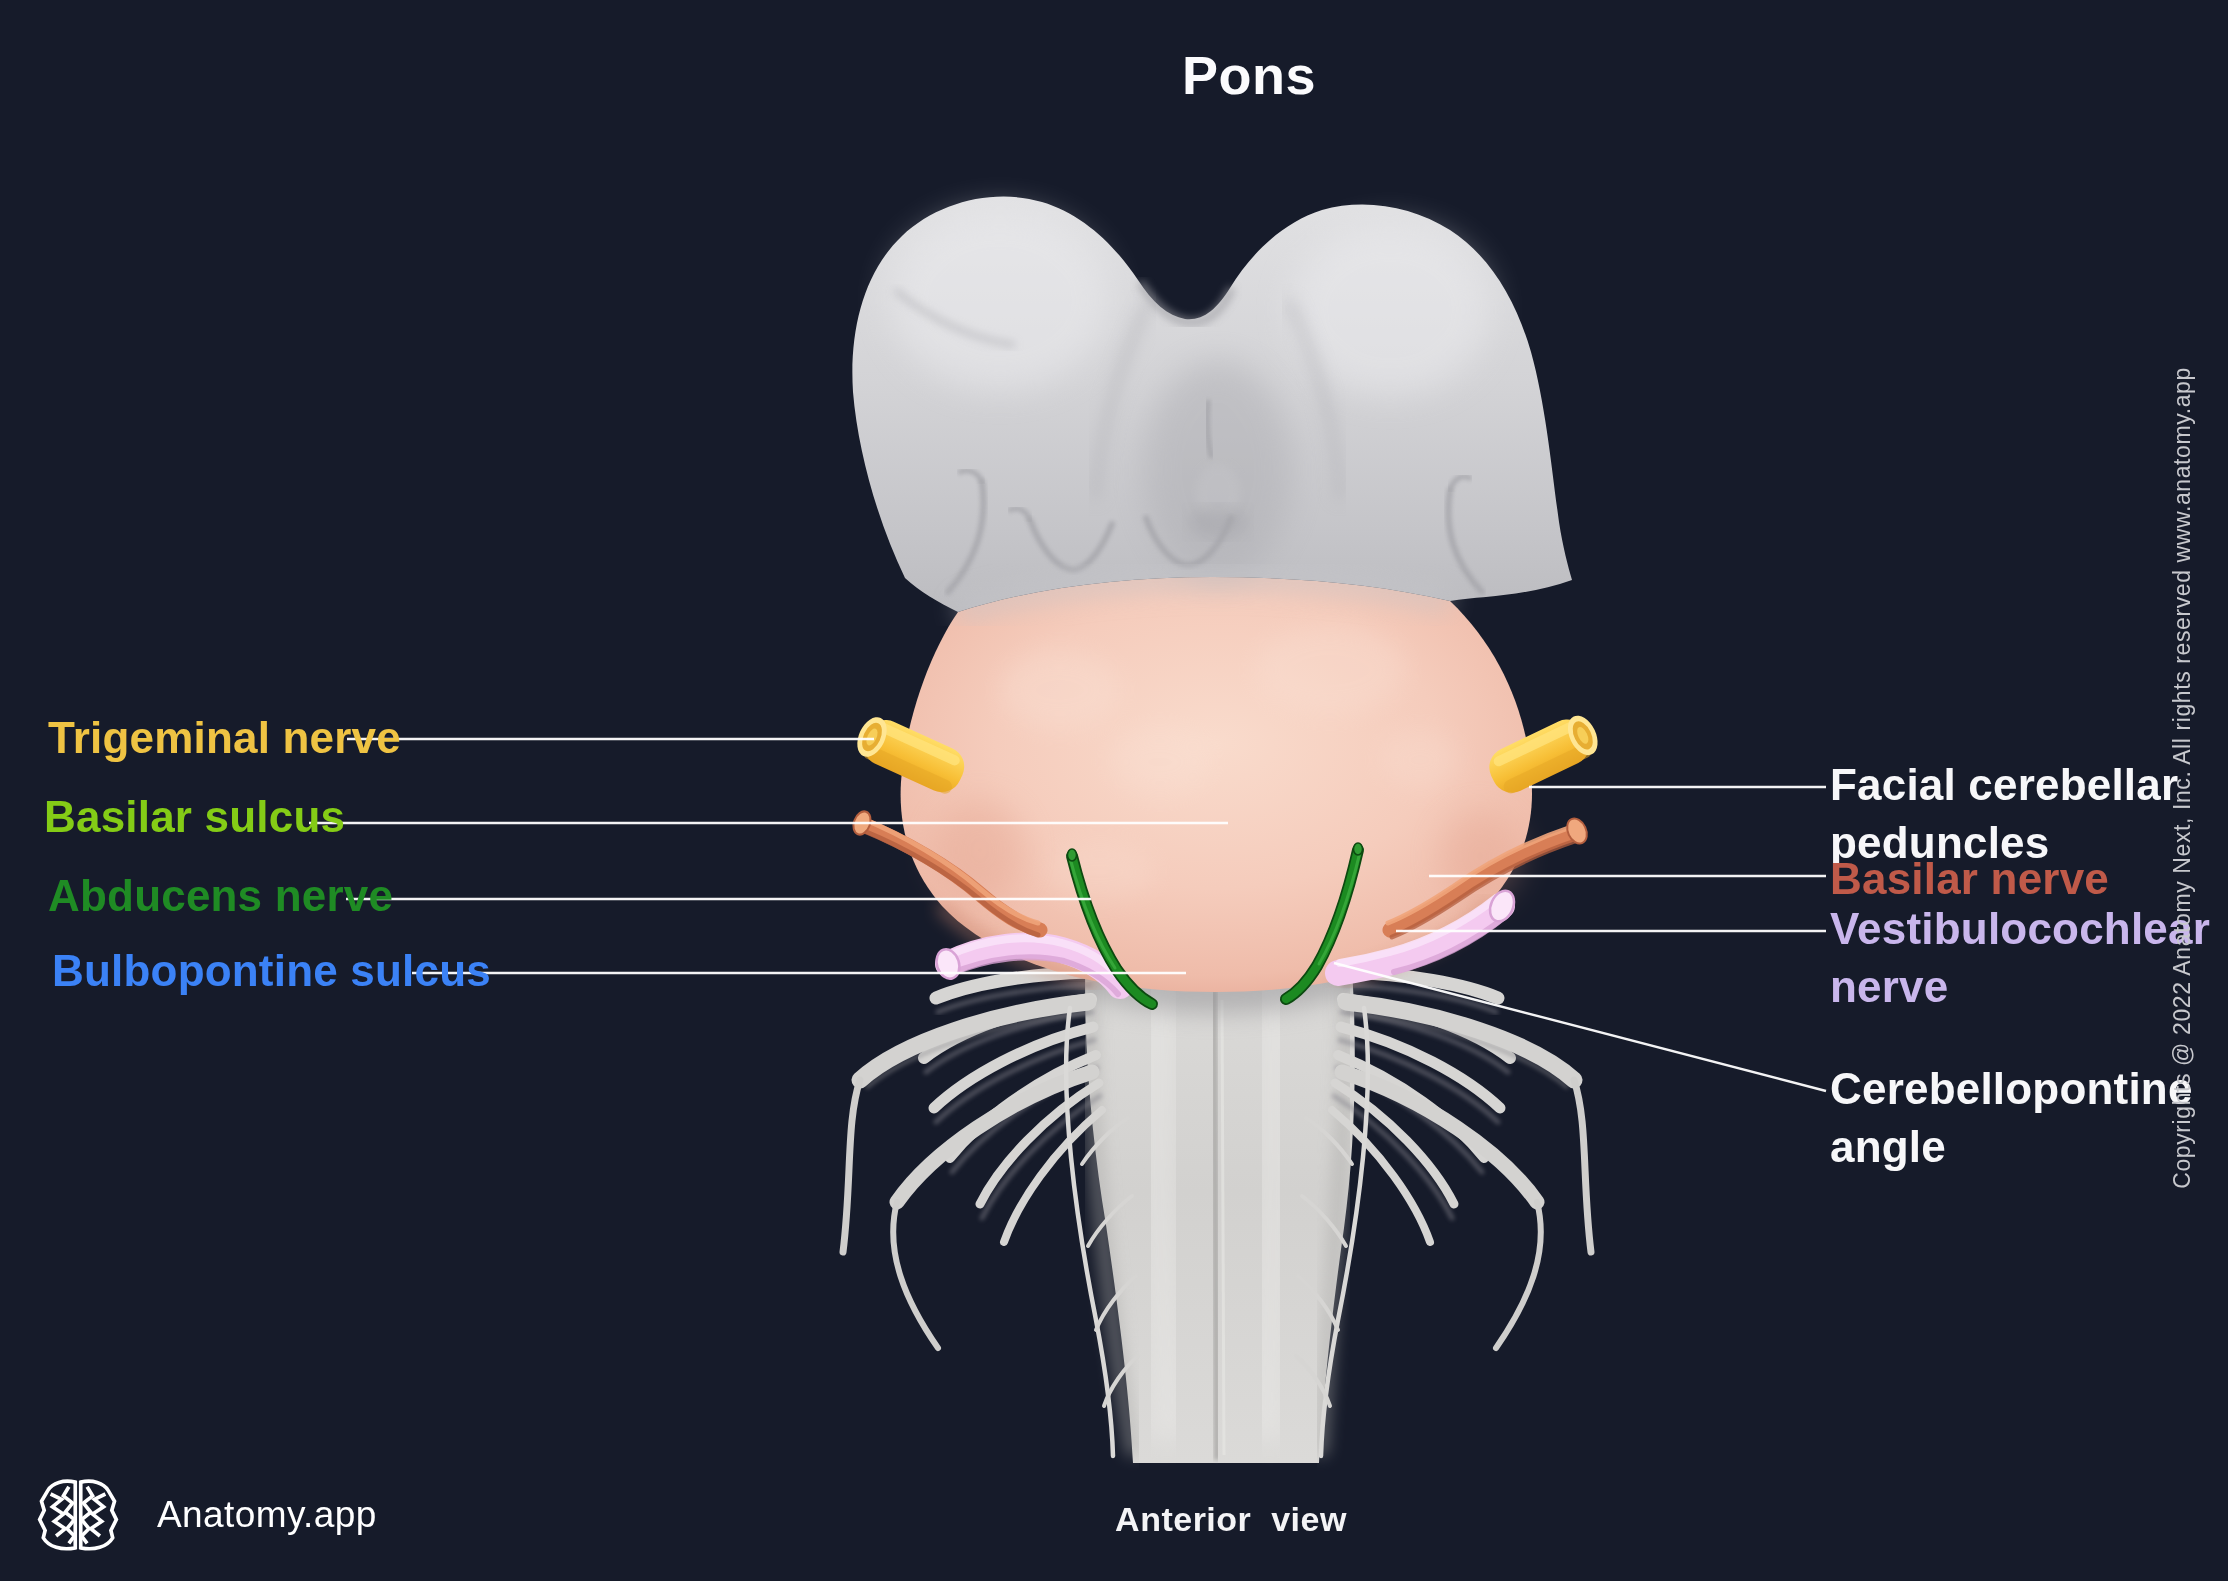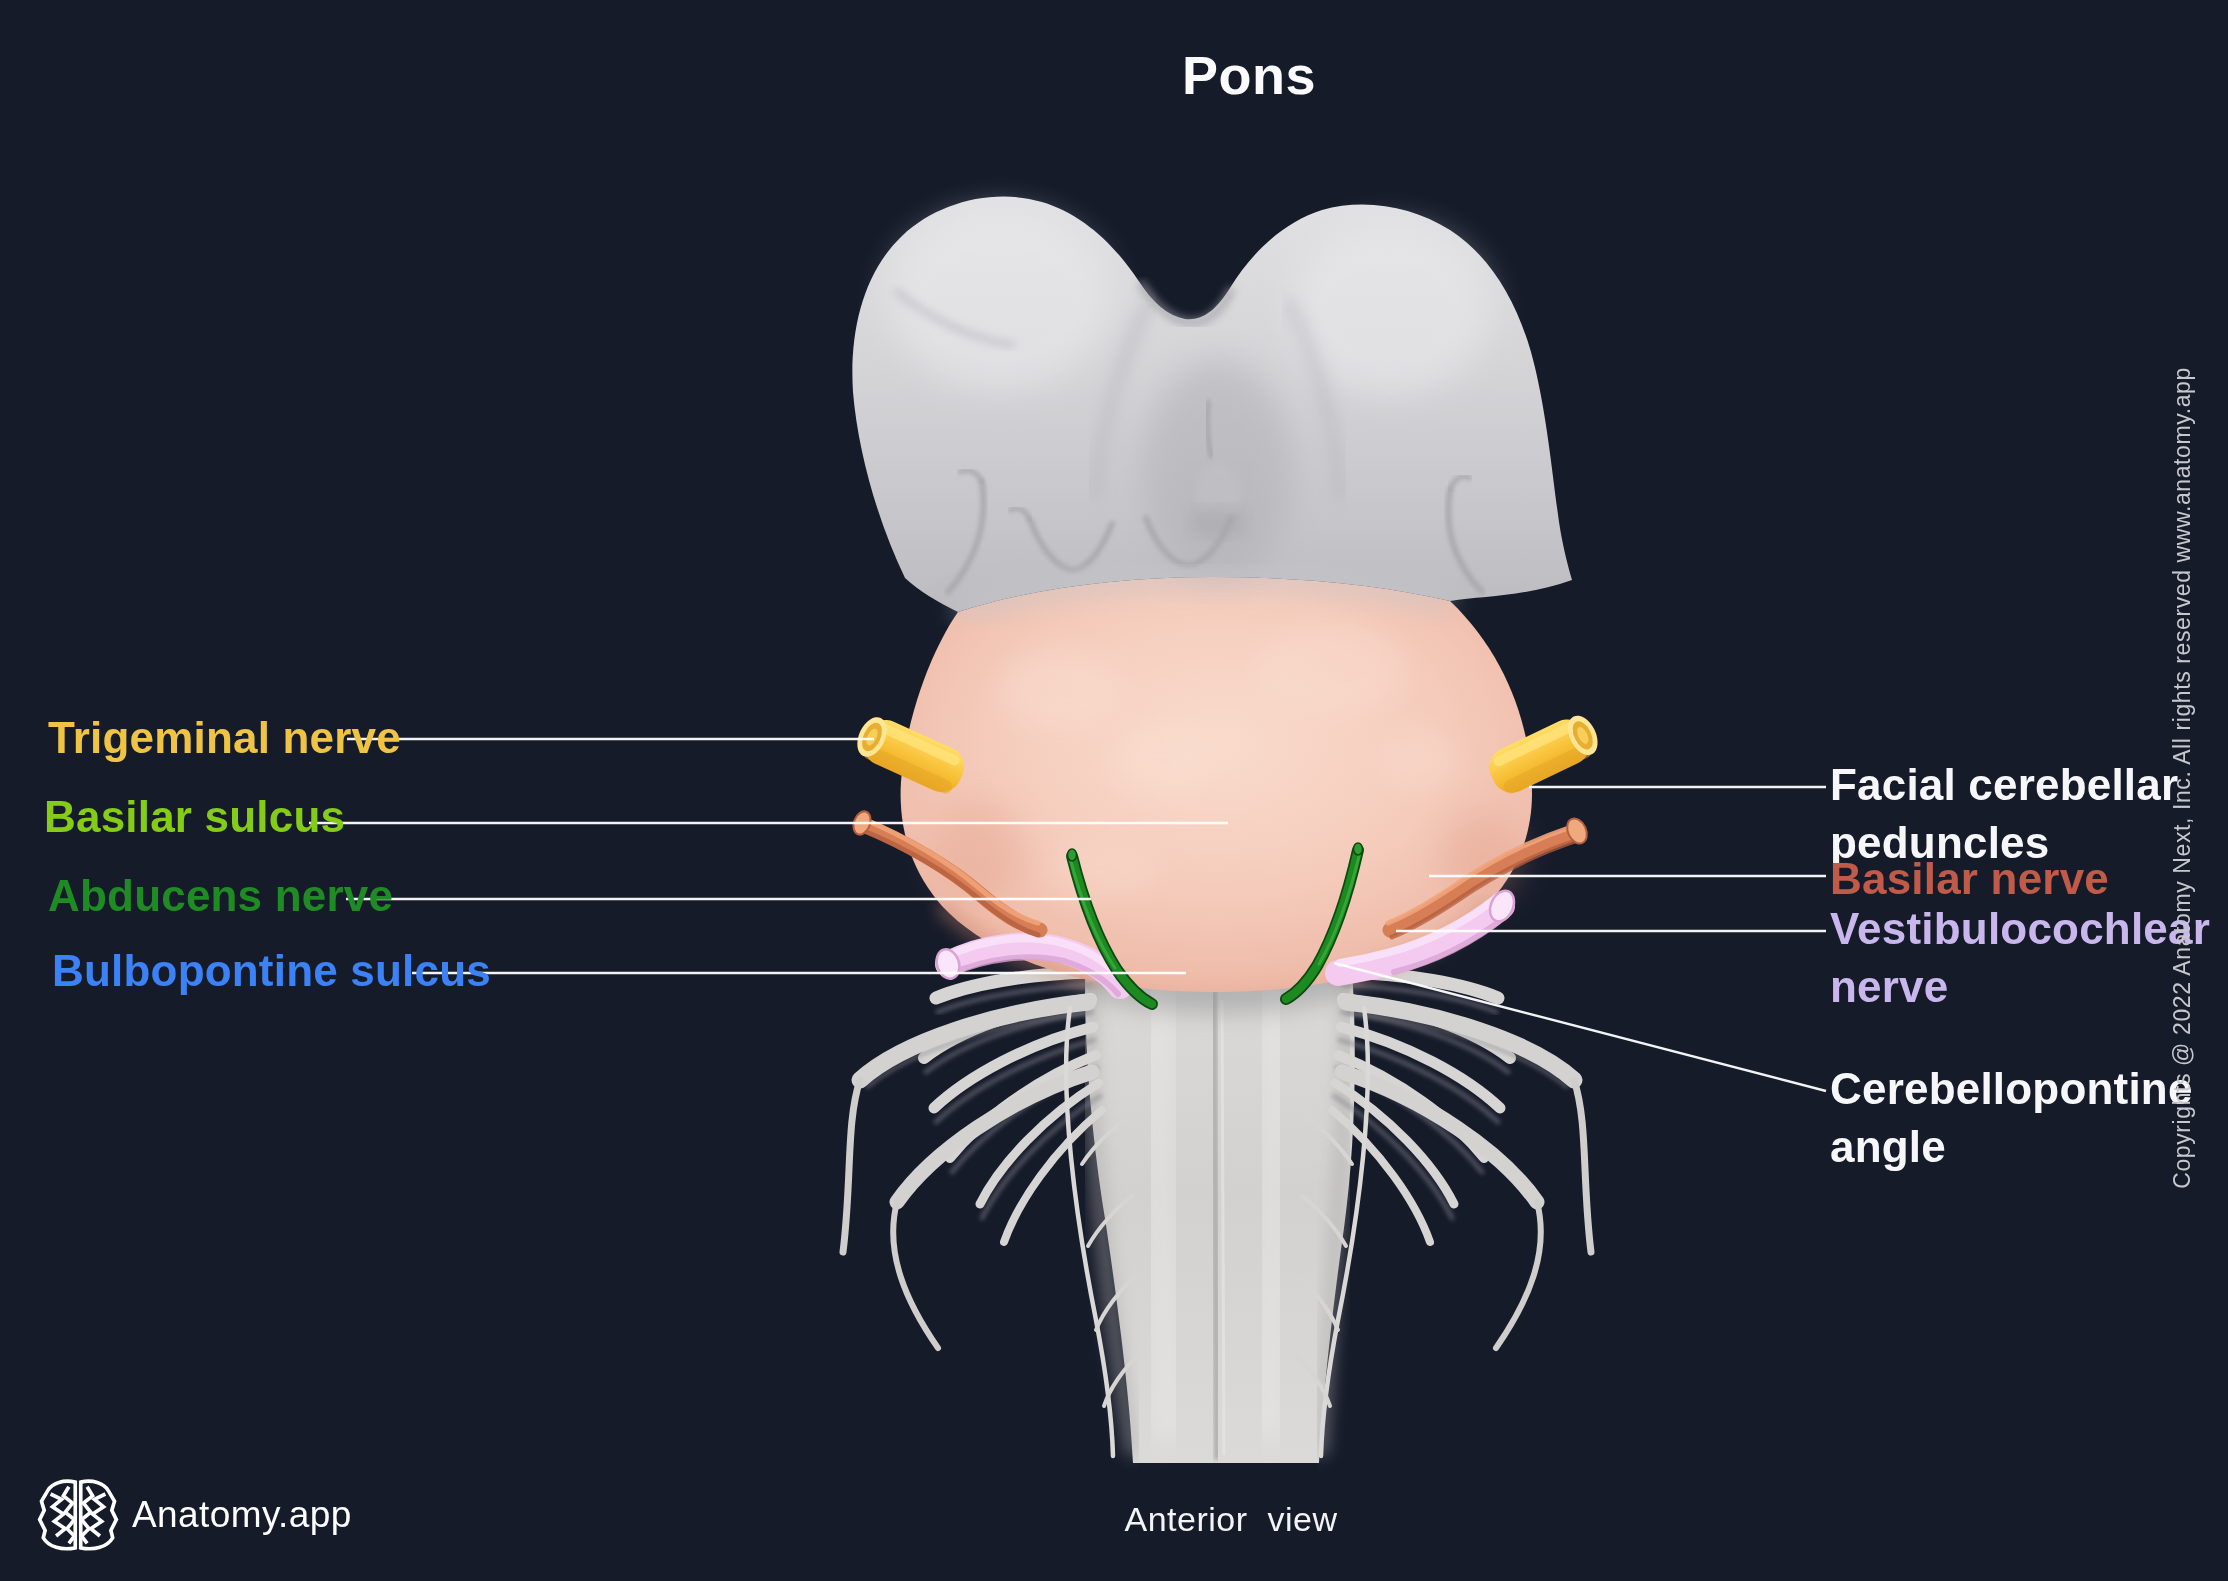--- a/index.html
+++ b/index.html
@@ -9,29 +9,29 @@
     font-family:"Liberation Sans", sans-serif;
   }
   #stage{position:absolute;inset:0;}
   #anatomy-svg{position:absolute;left:0;top:0;width:2228px;height:1581px;}
   .page-title{
     position:absolute;left:1232px;top:44px;transform:translateX(-50%);
     font-size:54px;font-weight:700;color:#FBFBFD;letter-spacing:.5px;margin-left:17px;
   }
   .view-caption{
     position:absolute;left:1231px;top:1519px;transform:translate(-50%,-50%);
-    font-size:34px;font-weight:400;color:#F4F4F6;white-space:pre;letter-spacing:.5px;
+    font-size:34px;font-weight:700;color:#F4F4F6;white-space:pre;letter-spacing:.5px;
   }
   .label{
     position:absolute;transform:translateY(-50%);
     font-size:44px;font-weight:700;line-height:1.32;
     white-space:pre-line;letter-spacing:.2px;
   }
   .brand{
-    position:absolute;left:36px;top:1477px;display:flex;align-items:center;gap:12px;
+    position:absolute;left:36px;top:1477px;display:flex;align-items:center;gap:37px;
   }
   .brand-name{font-size:37px;font-weight:500;color:#FFFFFF;letter-spacing:.4px;}
   .copyright{
     position:absolute;left:2182px;top:778px;
     transform:translate(-50%,-50%) rotate(-90deg);
     white-space:nowrap;font-size:23px;font-weight:400;color:#C7C8CD;letter-spacing:.6px;
   }
   #leader-lines line{stroke:#FFFFFF;stroke-width:2.4;opacity:.95;}
 </style>
 </head>

